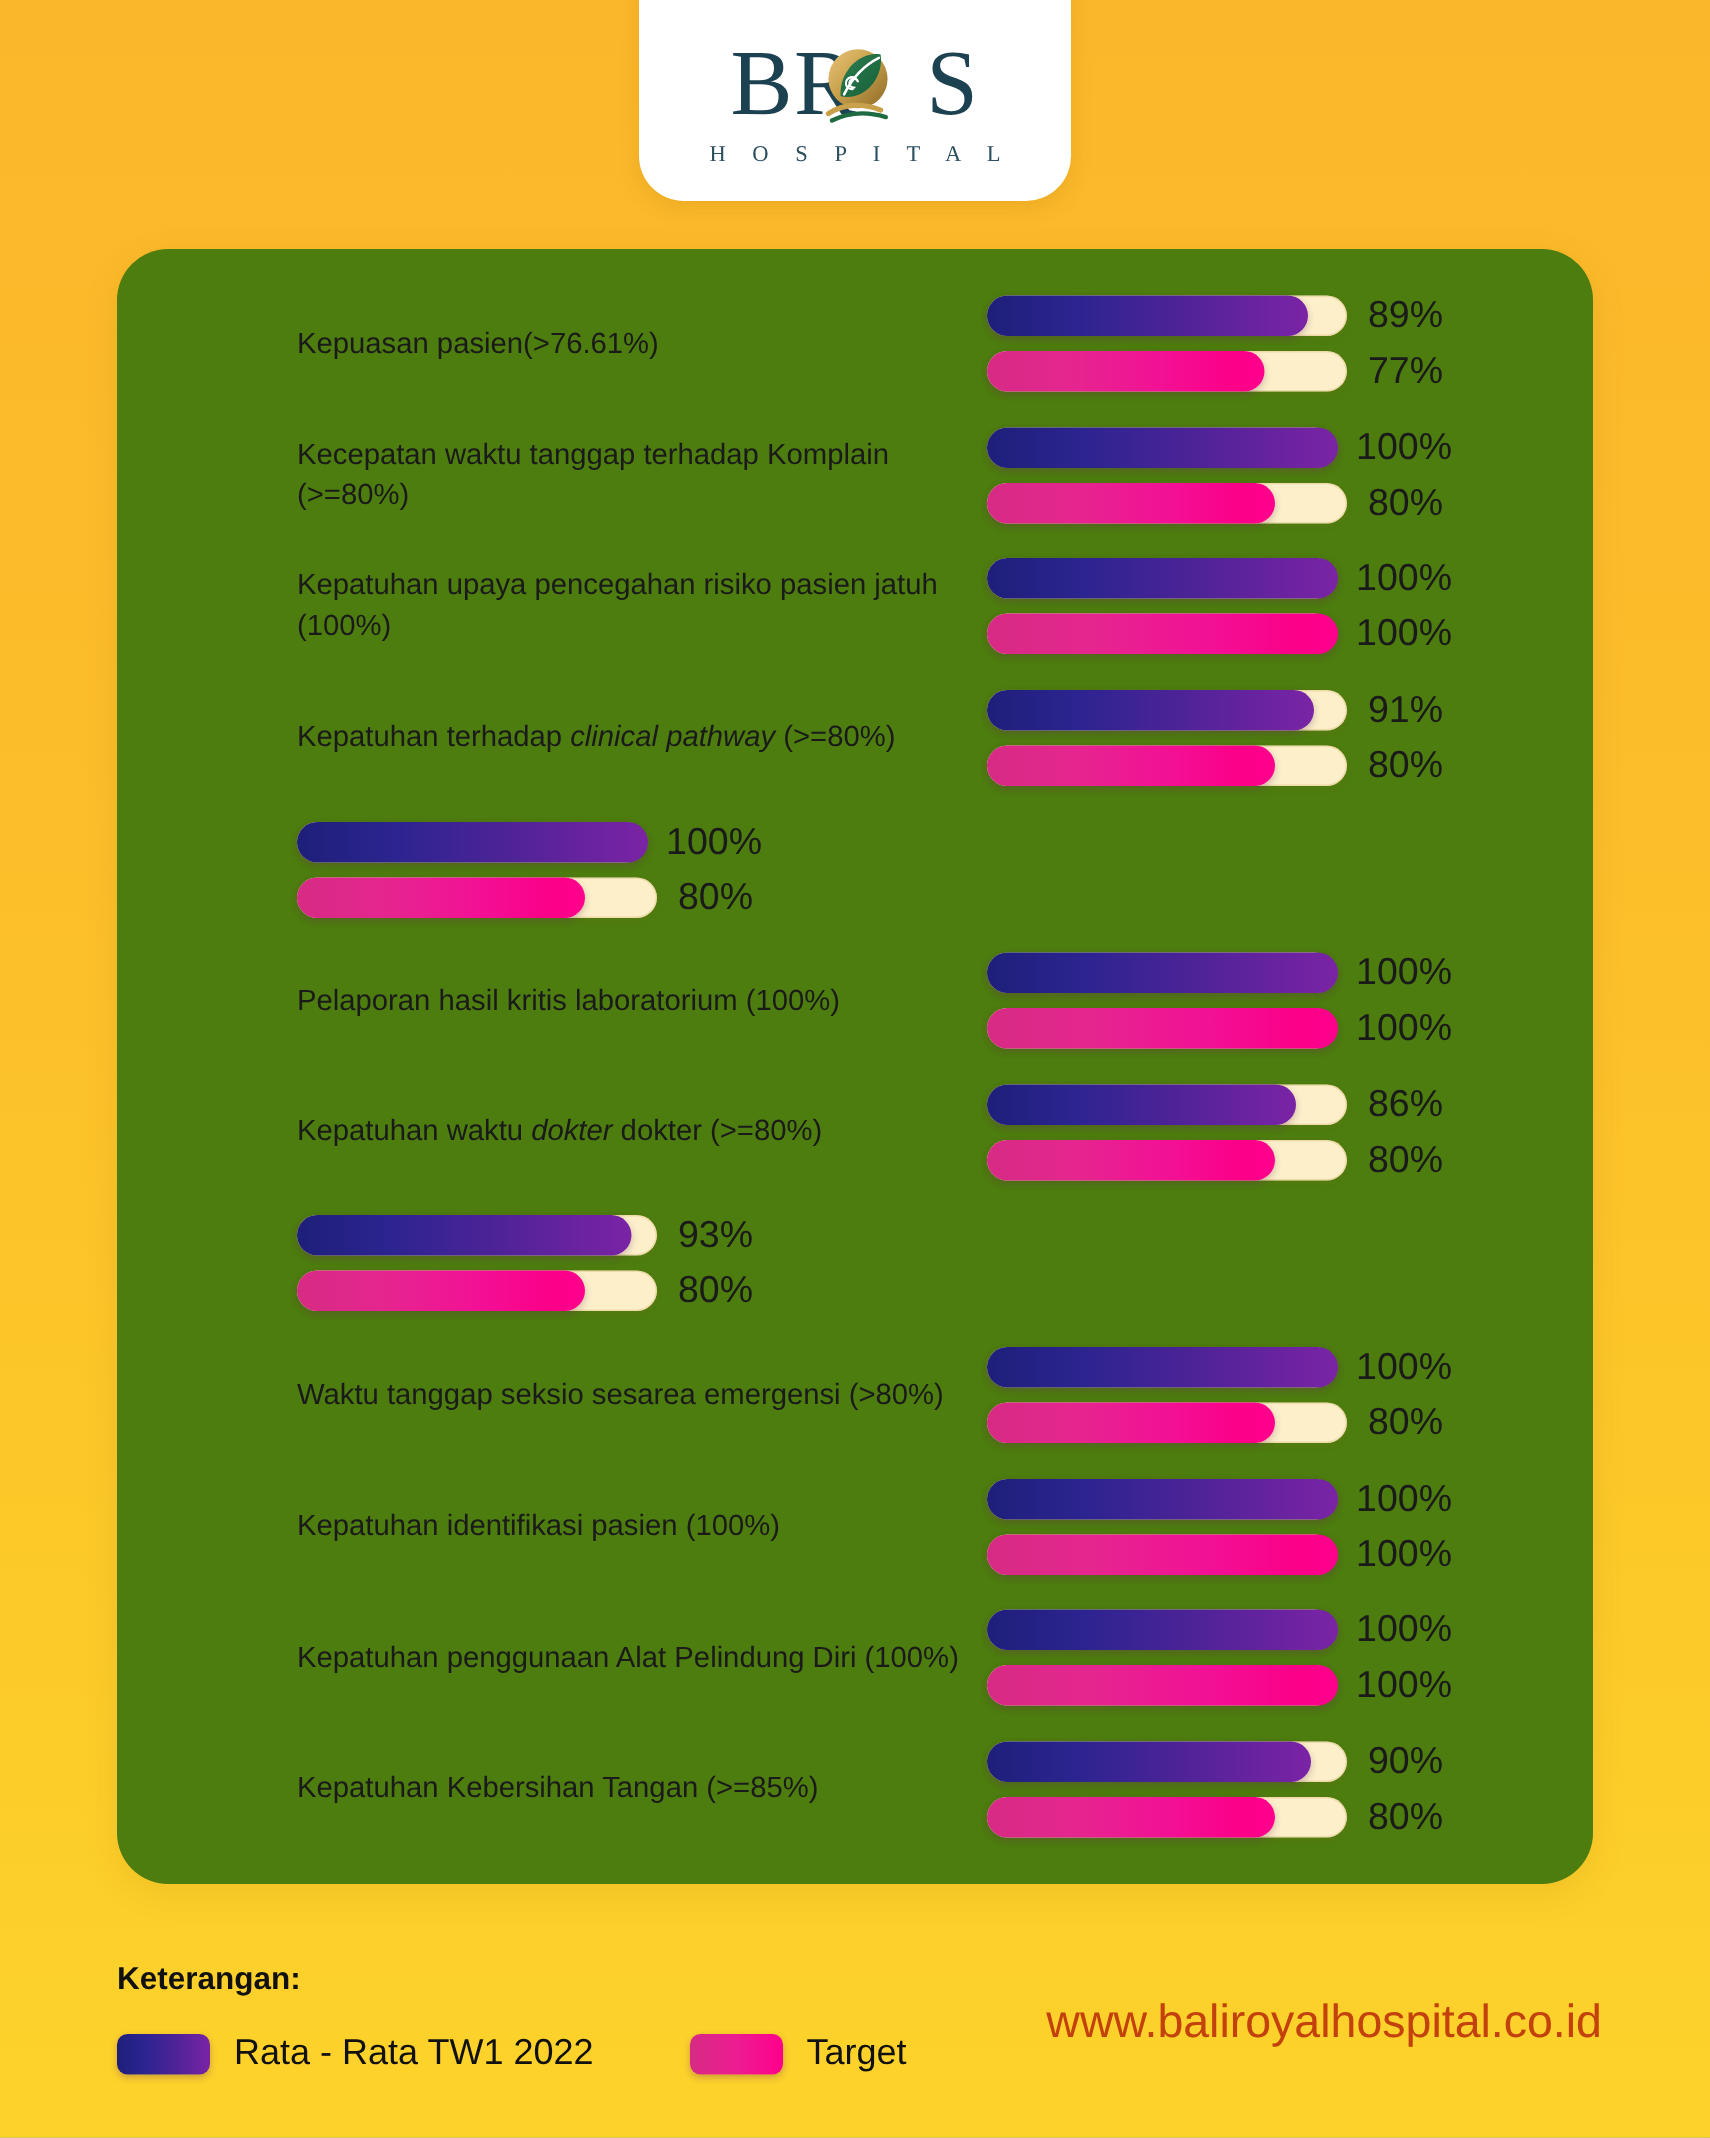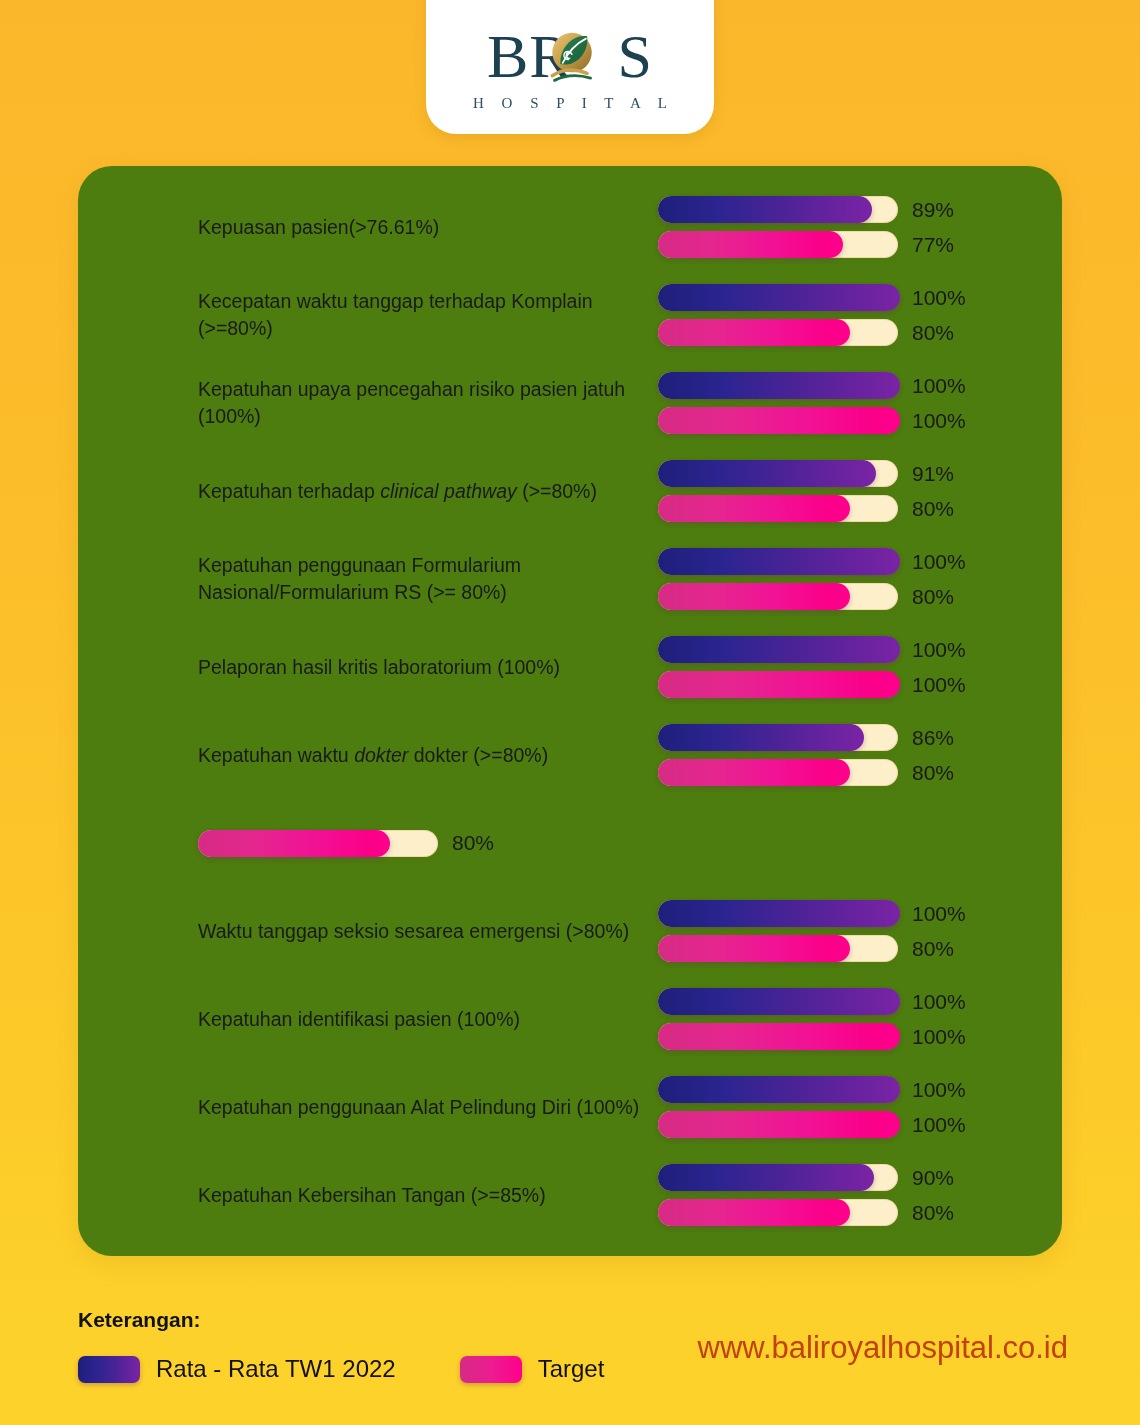--- a/index.html
+++ b/index.html
@@ -134,21 +134,21 @@
     min-width: 0;
   }
   .fill.avg {
     background: linear-gradient(90deg, #1E1F7A 0%, #2C2490 28%, #4C2397 58%, #6B23A0 85%, #7A24A5 100%);
   }
   .fill.tgt {
     background: linear-gradient(90deg, #D62B84 0%, #E5268F 30%, #F21195 62%, #FB0089 88%, #FF008C 100%);
   }
 
   .bar-value {
-    font-size: 21px;
+    font-size: 25px;
     color: #1A1A1A;
     margin-left: 14px;
     white-space: nowrap;
   }
 
   
   .footer {
     position: absolute;
     left: 0;
     top: 1278px;
@@ -296,21 +296,20 @@
           </div>
           <div class="bar-line">
             <div class="track">
               <div class="fill tgt" style="width: 80%;"></div>
             </div>
             <span class="bar-value">80%</span>
           </div>
         </div>
       </div>
       <div class="row">
-        <div class="row-label">Kepatuhan penggunaan Formularium Nasional/Formularium RS (&gt;= 80%)</div>
         <div class="row-bars">
           <div class="bar-line">
             <div class="track">
               <div class="fill avg" style="width: 101%;"></div>
             </div>
             <span class="bar-value">100%</span>
           </div>
           <div class="bar-line">
             <div class="track">
               <div class="fill tgt" style="width: 80%;"></div>
@@ -348,20 +347,26 @@
           <div class="bar-line">
             <div class="track">
               <div class="fill tgt" style="width: 80%;"></div>
             </div>
             <span class="bar-value">80%</span>
           </div>
         </div>
       </div>
       <div class="row">
         <div class="row-bars">
+          <div class="bar-line">
+            <div class="track">
+              <div class="fill avg" style="width: 93%;"></div>
+            </div>
+            <span class="bar-value">93%</span>
+          </div>
           <div class="bar-line">
             <div class="track">
               <div class="fill tgt" style="width: 80%;"></div>
             </div>
             <span class="bar-value">80%</span>
           </div>
         </div>
       </div>
       <div class="row">
         <div class="row-label">Waktu tanggap seksio sesarea emergensi (&gt;80%)</div>

